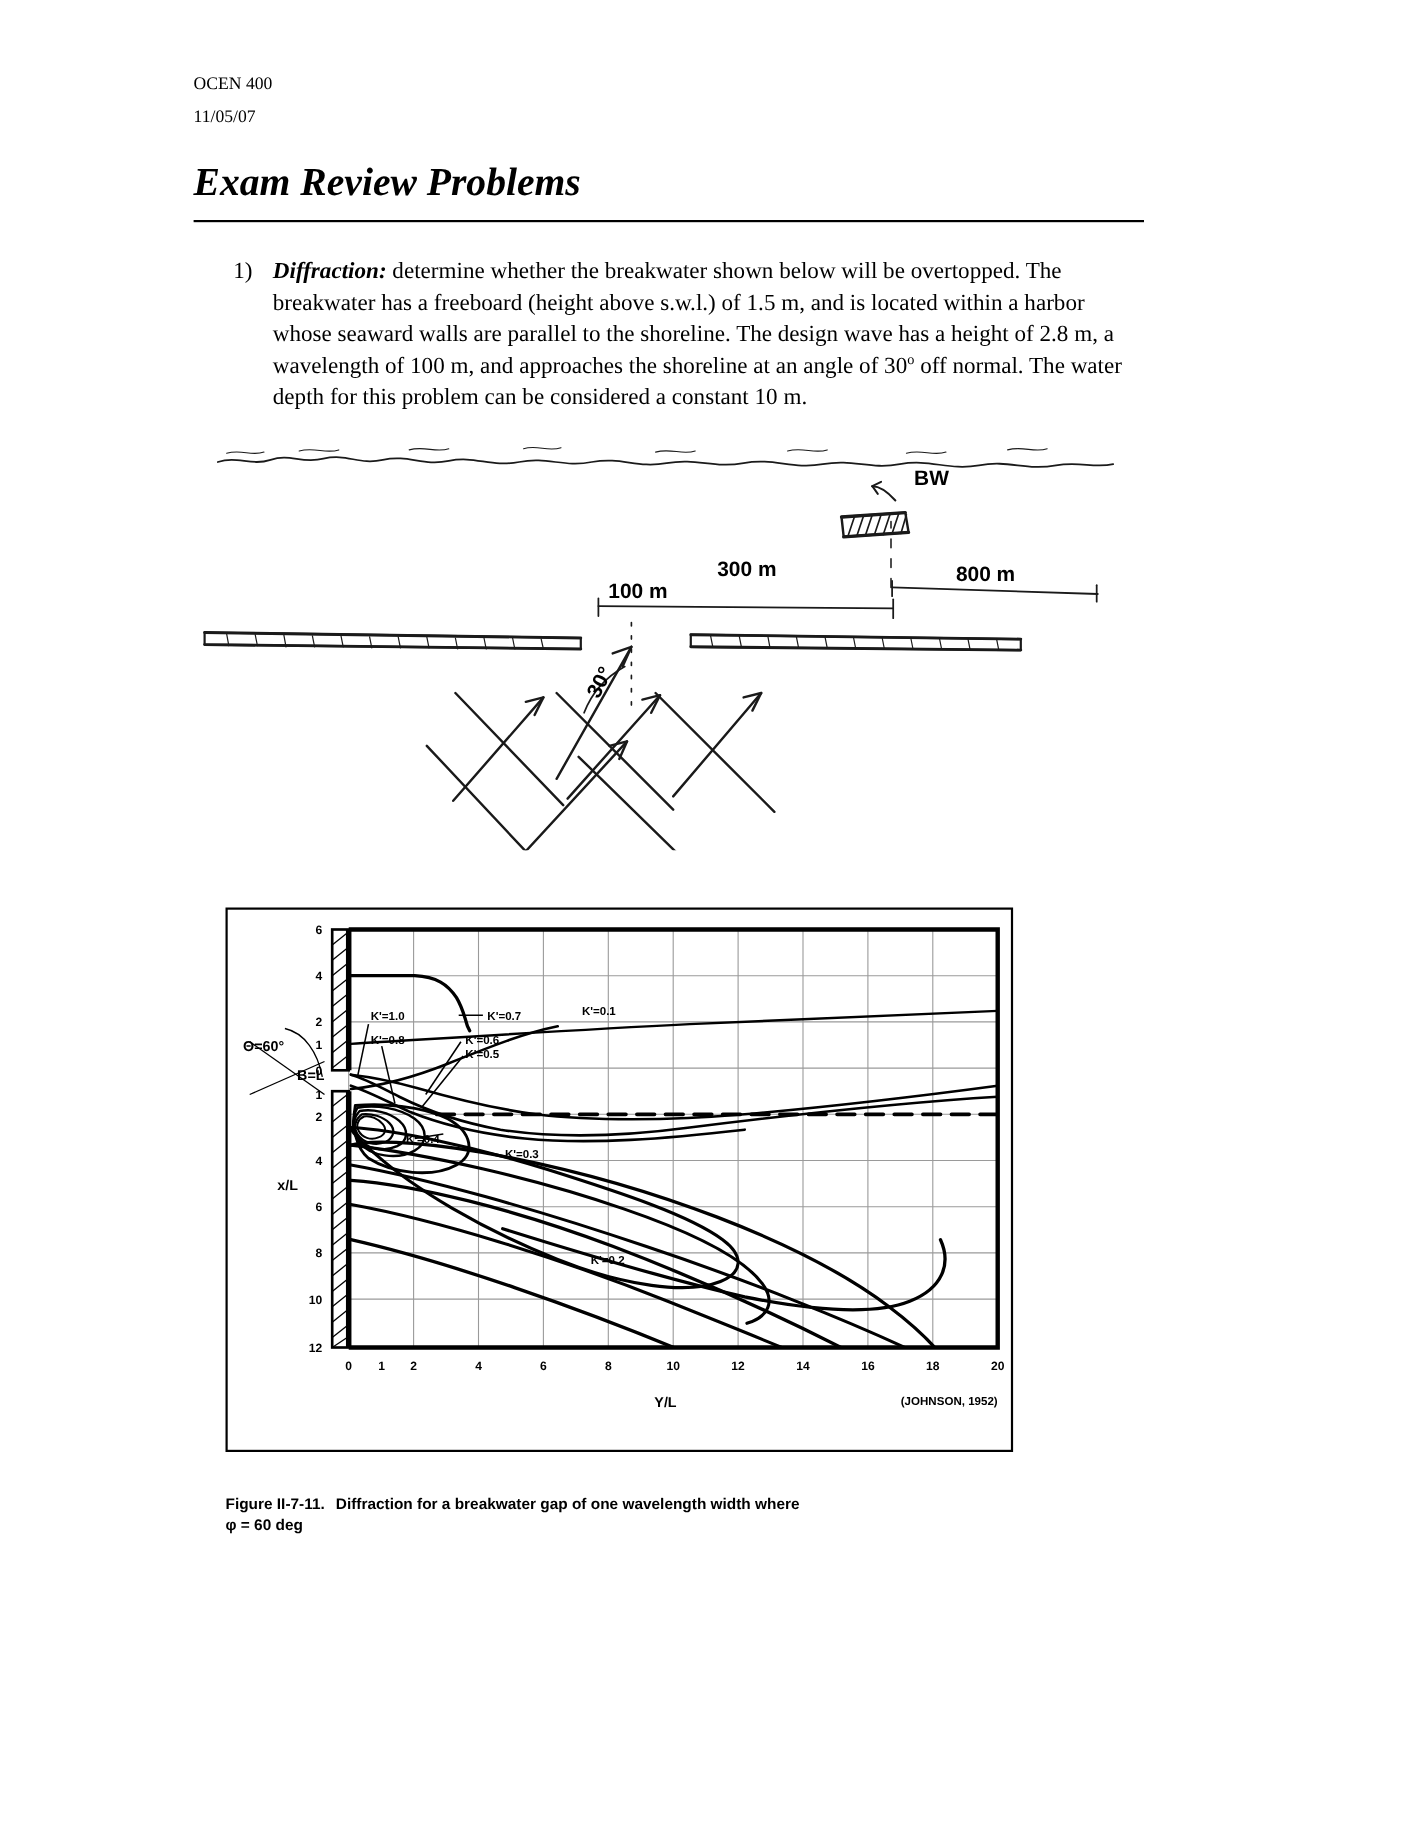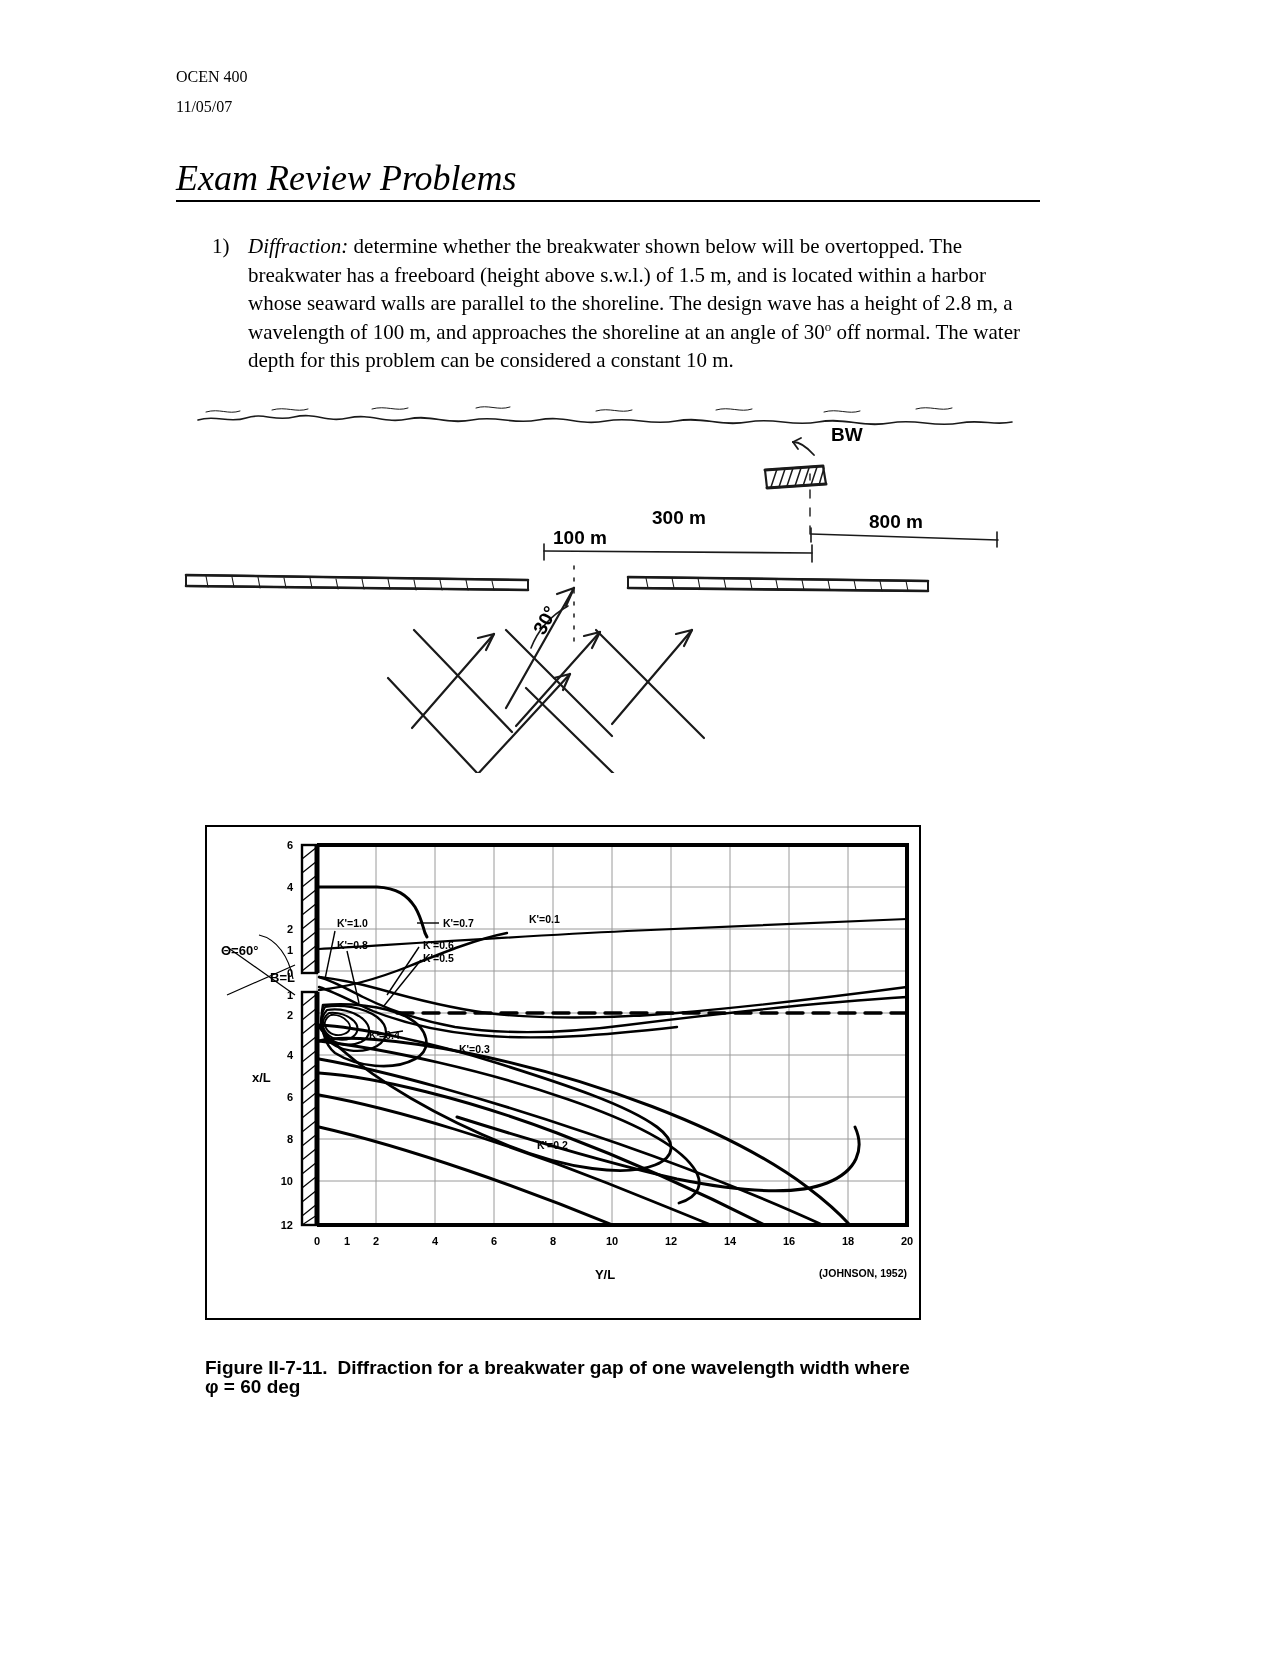--- a/index.html
+++ b/index.html
@@ -11,52 +11,52 @@
     position:relative;
     overflow:hidden;
   }
   .page{position:absolute; inset:0;}
 
   
   .hdr{position:absolute; left:176px; top:62px; font-size:16px; line-height:30px;}
   .hdr div{white-space:nowrap;}
 
   .title{
-    position:absolute; left:176px; top:157px;
-    font-size:36px; font-weight:normal; font-style:italic;
+    position:absolute; left:176px; top:144px;
+    font-size:36px; font-weight:bold; font-style:italic;
     font-family:"Liberation Serif", serif;
     letter-spacing:0px;
   }
   .title-rule{
     position:absolute; left:176px; top:200px; width:864px; height:2px; background:#000;
   }
 
   
   .prob{position:absolute; left:212px; top:232px; width:830px;}
   .prob-row{display:flex; align-items:flex-start;}
   .prob-num{width:36px; flex:0 0 36px; font-size:21px; line-height:28.5px;}
   .prob-body{flex:1; font-size:21px; line-height:28.5px; text-align:left;}
-  .prob-body b{font-weight:normal; font-style:italic;margin-top:34px;}
+  .prob-body b{font-weight:bold; font-style:italic;margin-top:34px;}
   .sup{font-size:13px; vertical-align:super; line-height:0;}
 
   
   .sketch{position:absolute; left:176px; top:398px; width:852px; height:375px;}
   .sketch svg{display:block;}
 
   
   .figbox{
     position:absolute; left:205px; top:825px; width:716px; height:495px;
     border:2px solid #000; background:#fff; box-sizing:border-box;
   }
   .figbox svg{display:block;}
 
   .caption{
     position:absolute; left:205px; top:1358px; width:760px;
     font-family:"Liberation Sans", sans-serif;
-    font-size:19px; font-weight:bold; line-height:19px;
+    font-size:14px; font-weight:bold; line-height:19px;
   }
   .caption .cap-id{margin-right:10px;}
   
   .axnum{font-family:"Liberation Sans", sans-serif; font-size:11px; font-weight:bold;}
   .klab{font-family:"Liberation Sans", sans-serif; font-size:10.5px; font-weight:bold;}
   .axttl{font-family:"Liberation Sans", sans-serif; font-size:13px; font-weight:bold;}
   .credit{font-family:"Liberation Sans", sans-serif; font-size:10.5px; font-weight:bold;}
   .hand{font-family:"Liberation Sans", sans-serif; font-size:19px; font-weight:bold;}
 </style>
 </head>

